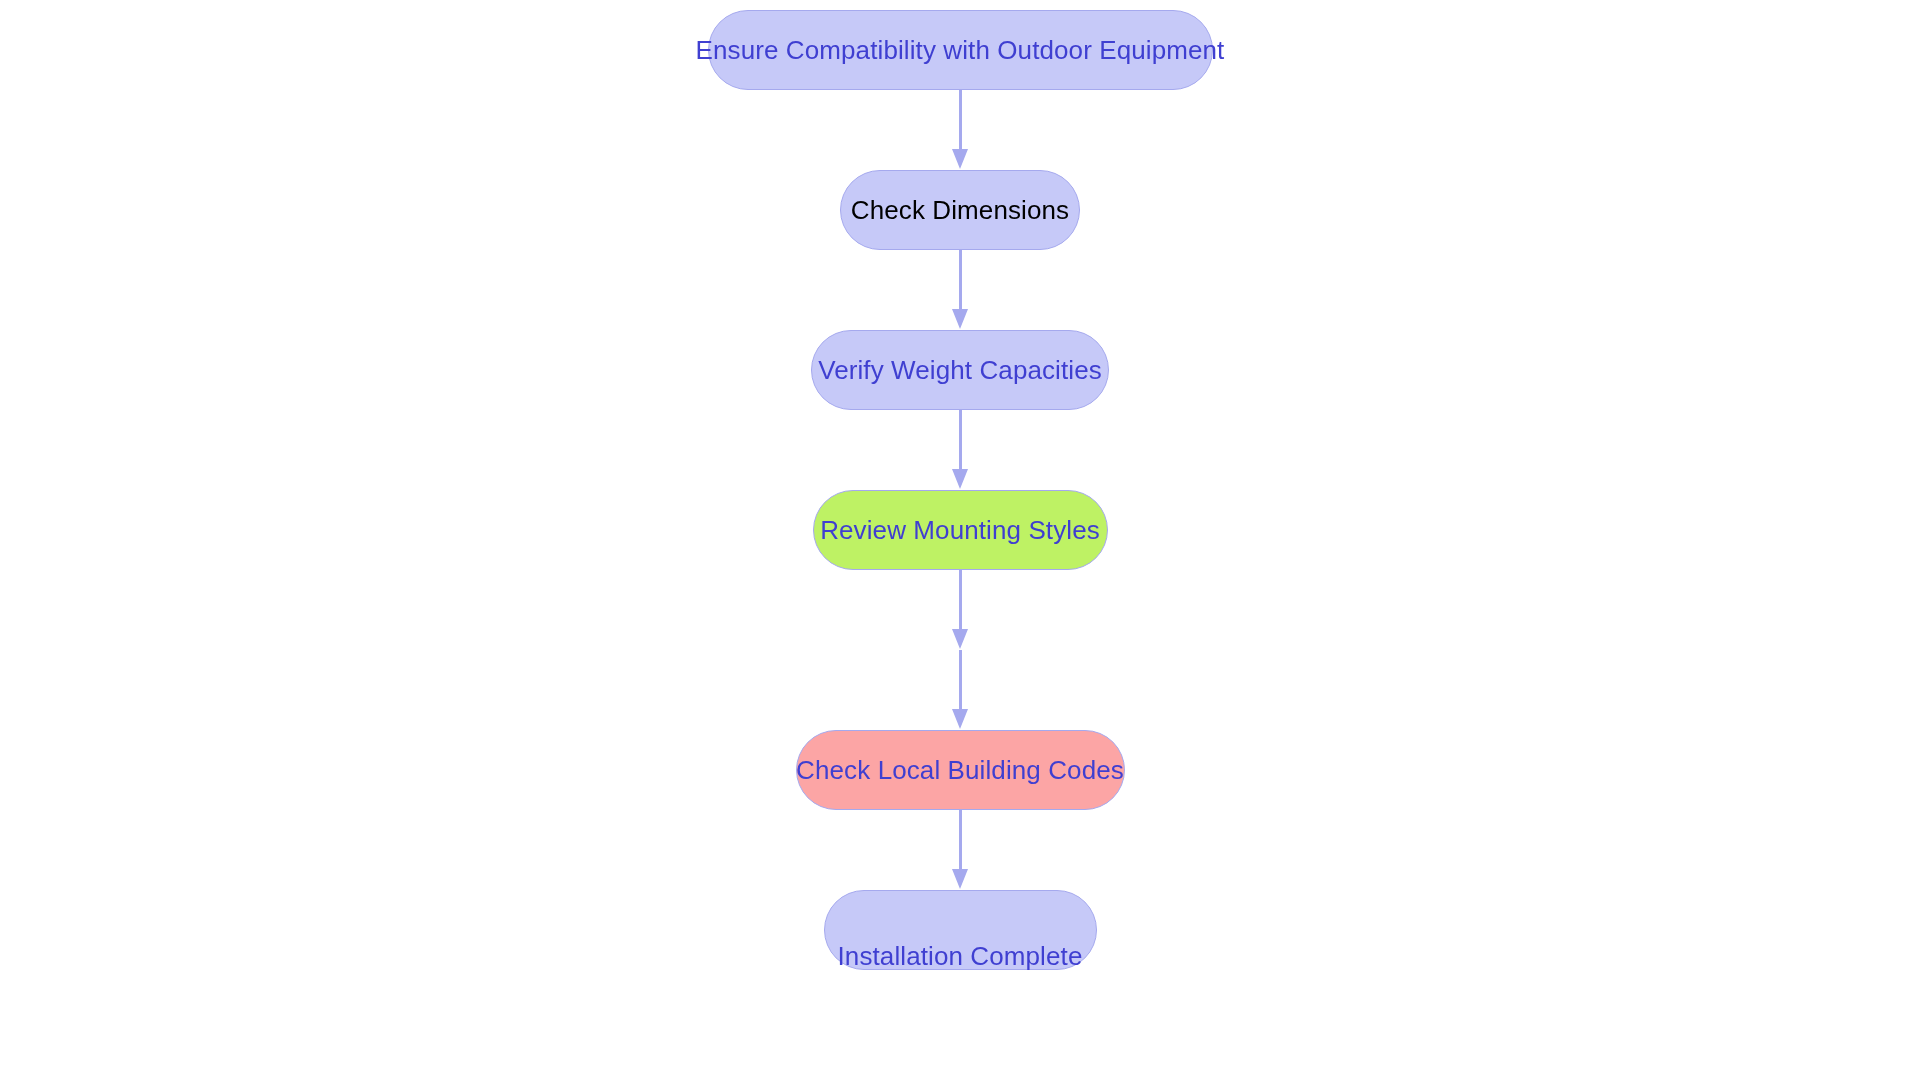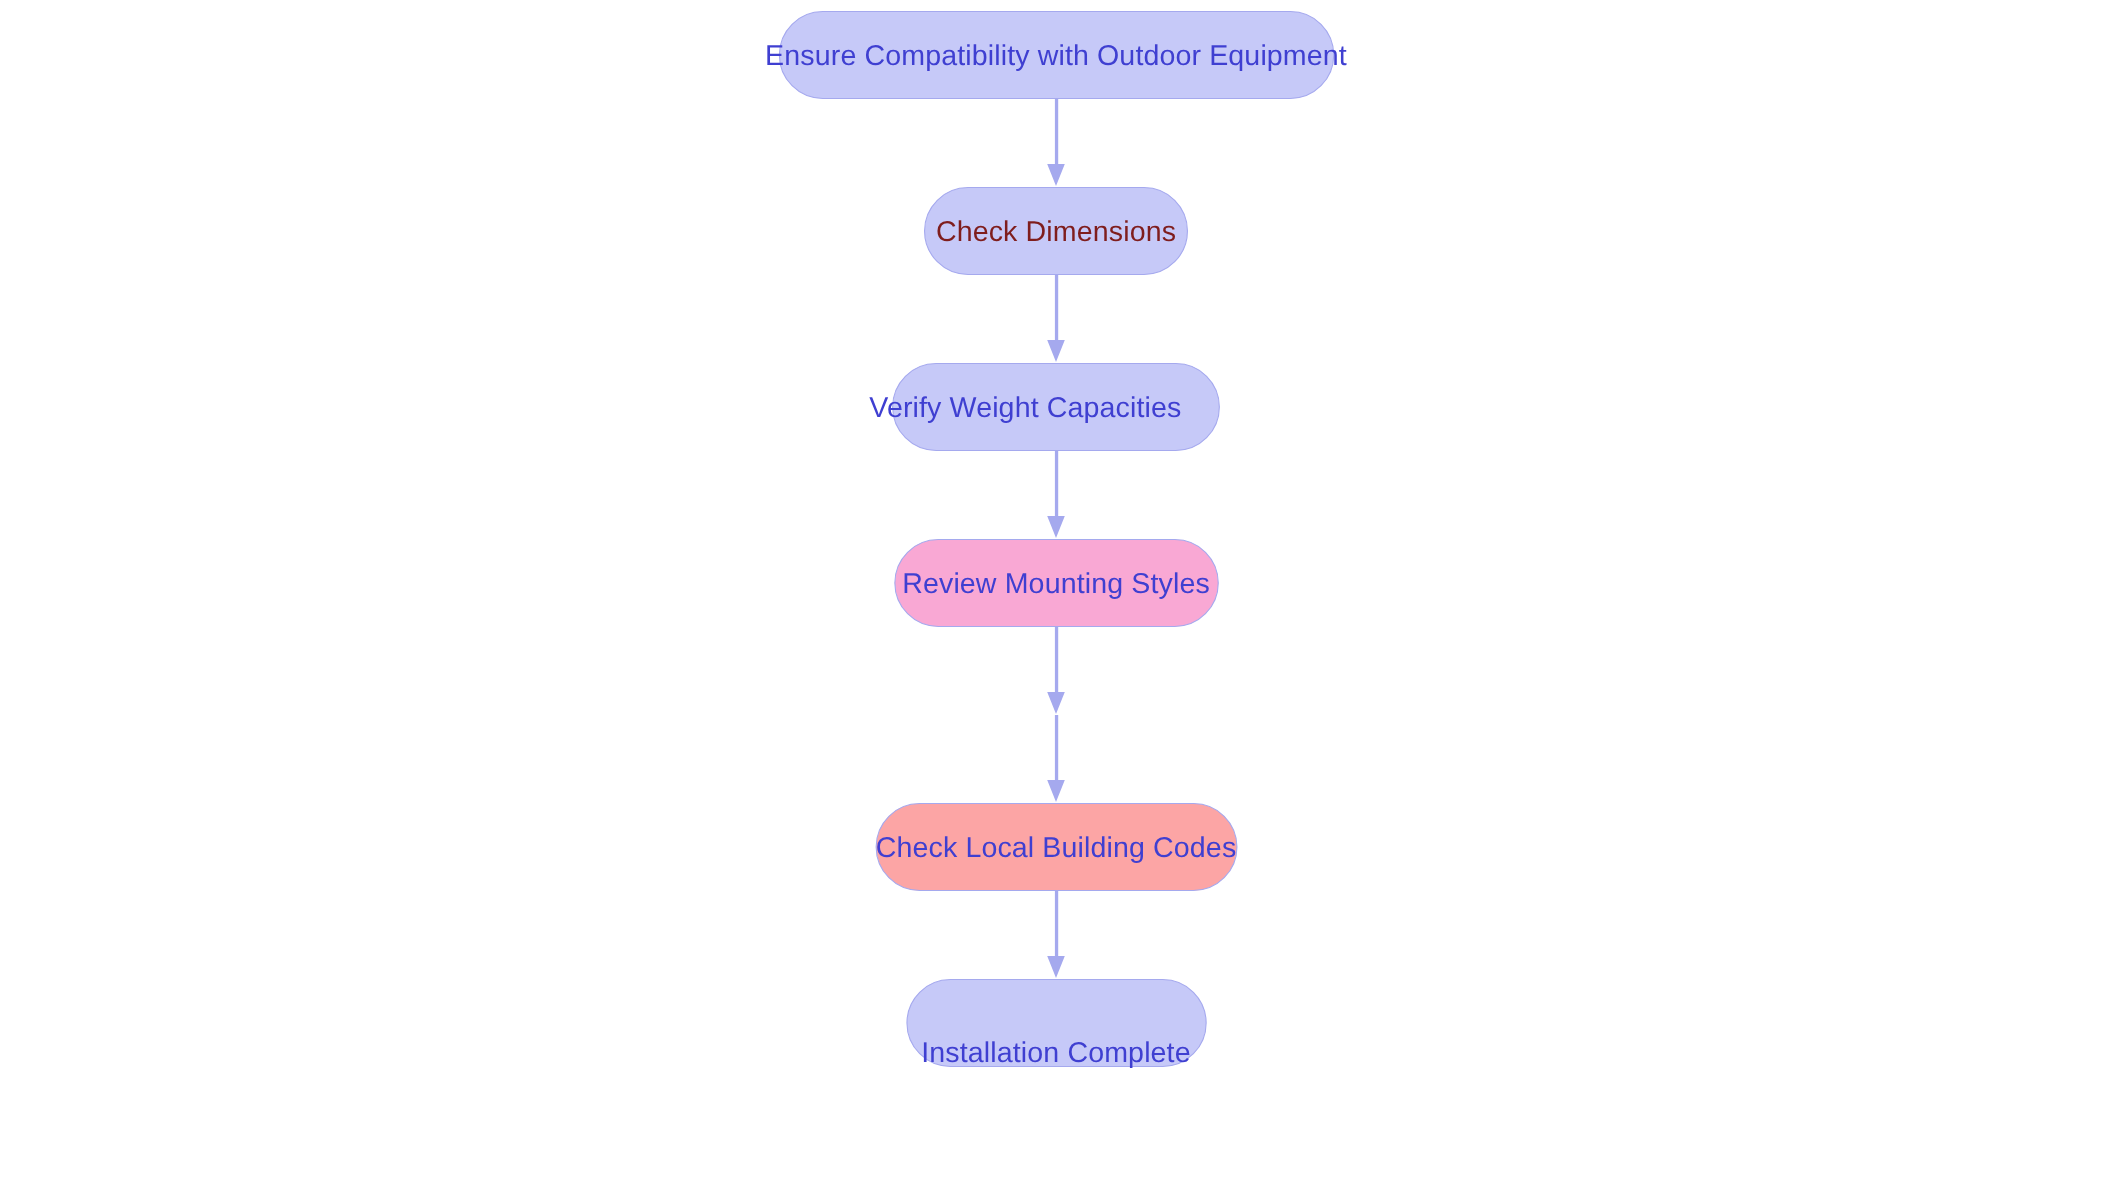--- a/index.html
+++ b/index.html
@@ -98,42 +98,42 @@
       </div>
     </div>
 
     <div class="flow-connector">
       <div class="connector-shaft" style="background: rgb(165, 169, 238); width: 3px;"></div>
       <div class="connector-head" style="border-top-color: rgb(165, 169, 238);"></div>
     </div>
 
     <div class="flow-step">
       <div class="flow-node" style="width: 240px; background: rgb(198, 201, 248); border-color: rgb(165, 169, 238);">
-        <span class="flow-node-label" style="color: #7f1d1d; font-size: 26px;">Check Dimensions</span>
+        <span class="flow-node-label" style="color: #000000; font-size: 26px;">Check Dimensions</span>
       </div>
     </div>
 
     <div class="flow-connector">
       <div class="connector-shaft" style="background: rgb(165, 169, 238); width: 3px;"></div>
       <div class="connector-head" style="border-top-color: rgb(165, 169, 238);"></div>
     </div>
 
     <div class="flow-step">
-      <div class="flow-node" style="width: 298px; background: rgb(198, 201, 248); border-color: rgb(165, 169, 238); justify-content: flex-end;">
+      <div class="flow-node" style="width: 298px; background: rgb(198, 201, 248); border-color: rgb(165, 169, 238);">
         <span class="flow-node-label" style="color: rgb(63, 63, 209); font-size: 26px;">Verify Weight Capacities</span>
       </div>
     </div>
 
     <div class="flow-connector">
       <div class="connector-shaft" style="background: rgb(165, 169, 238); width: 3px;"></div>
       <div class="connector-head" style="border-top-color: rgb(165, 169, 238);"></div>
     </div>
 
     <div class="flow-step">
-      <div class="flow-node" style="width: 295px; background: #f9a8d4; border-color: rgb(165, 169, 238);">
+      <div class="flow-node" style="width: 295px; background: #bef264; border-color: rgb(165, 169, 238);">
         <span class="flow-node-label" style="color: rgb(63, 63, 209); font-size: 26px;">Review Mounting Styles</span>
       </div>
     </div>
 
     <div class="flow-connector">
       <div class="connector-shaft" style="background: rgb(165, 169, 238); width: 3px;"></div>
       <div class="connector-head" style="border-top-color: rgb(165, 169, 238);"></div>
     </div>
 
 

